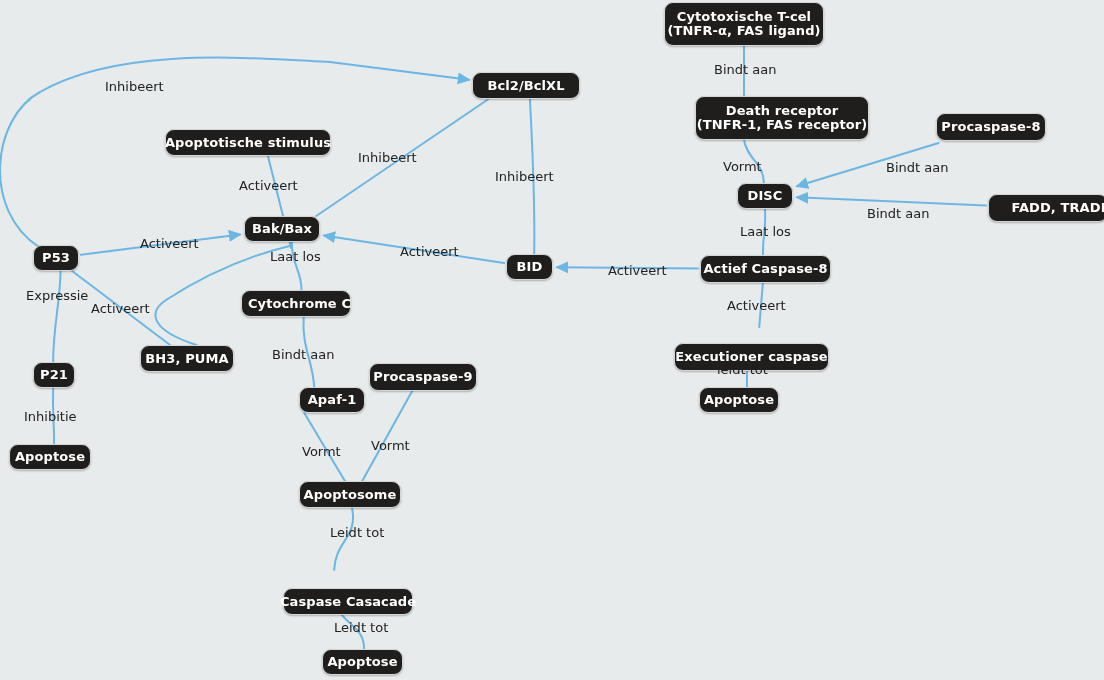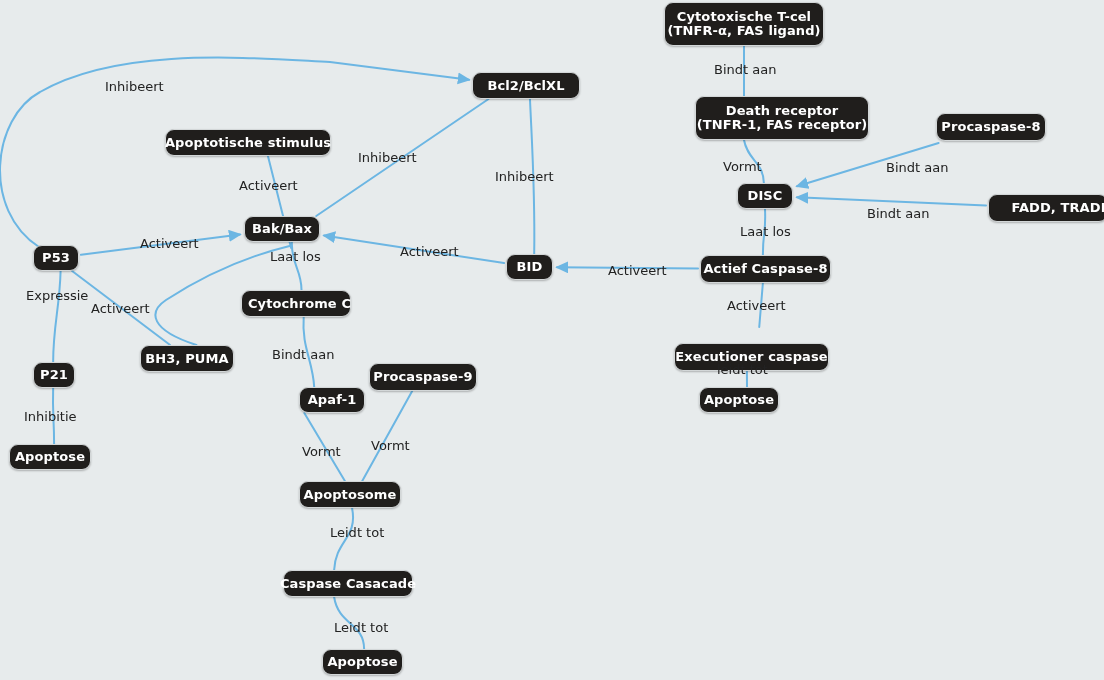--- a/index.html
+++ b/index.html
@@ -97,21 +97,21 @@
       <div class="node" style="left: 165px; top: 129px; width: 166px; height: 27px;">Apoptotische stimulus</div>
       <div class="node" style="left: 244px; top: 216px; width: 76px; height: 26px;">Bak/Bax</div>
       <div class="node" style="left: 33px; top: 245px; width: 46px; height: 26px;">P53</div>
       <div class="node" style="left: 140px; top: 345px; width: 94px; height: 27px;">BH3, PUMA</div>
       <div class="node" style="left: 33px; top: 362px; width: 42px; height: 26px;">P21</div>
       <div class="node" style="left: 9px; top: 444px; width: 82px; height: 26px;">Apoptose</div>
       <div class="node" style="left: 241px; top: 290px; width: 110px; height: 27px; padding-left: 16px;">Cytochrome C</div>
       <div class="node" style="left: 268px; top: 387px; width: 66px; height: 26px; margin-left: 31px;">Apaf-1</div>
       <div class="node" style="left: 369px; top: 363px; width: 108px; height: 28px;">Procaspase-9</div>
       <div class="node" style="left: 299px; top: 481px; width: 102px; height: 27px;">Apoptosome</div>
-      <div class="node" style="left: 283px; top: 570px; width: 130px; height: 27px;">Caspase Casacade</div>
+      <div class="node" style="left: 283px; top: 588px; width: 130px; height: 27px;">Caspase Casacade</div>
       <div class="node" style="left: 322px; top: 649px; width: 81px; height: 26px;">Apoptose</div>
     </div>
   <div id="labels">
       <div class="elabel" style="left: 714px; top: 62px;">Bindt aan</div>
       <div class="elabel" style="left: 723px; top: 159px;">Vormt</div>
       <div class="elabel" style="left: 886px; top: 160px;">Bindt aan</div>
       <div class="elabel" style="left: 867px; top: 206px;">Bindt aan</div>
       <div class="elabel" style="left: 740px; top: 224px;">Laat los</div>
       <div class="elabel" style="left: 727px; top: 298px;">Activeert</div>
       <div class="elabel" style="left: 717px; top: 362px;">leidt tot</div>

